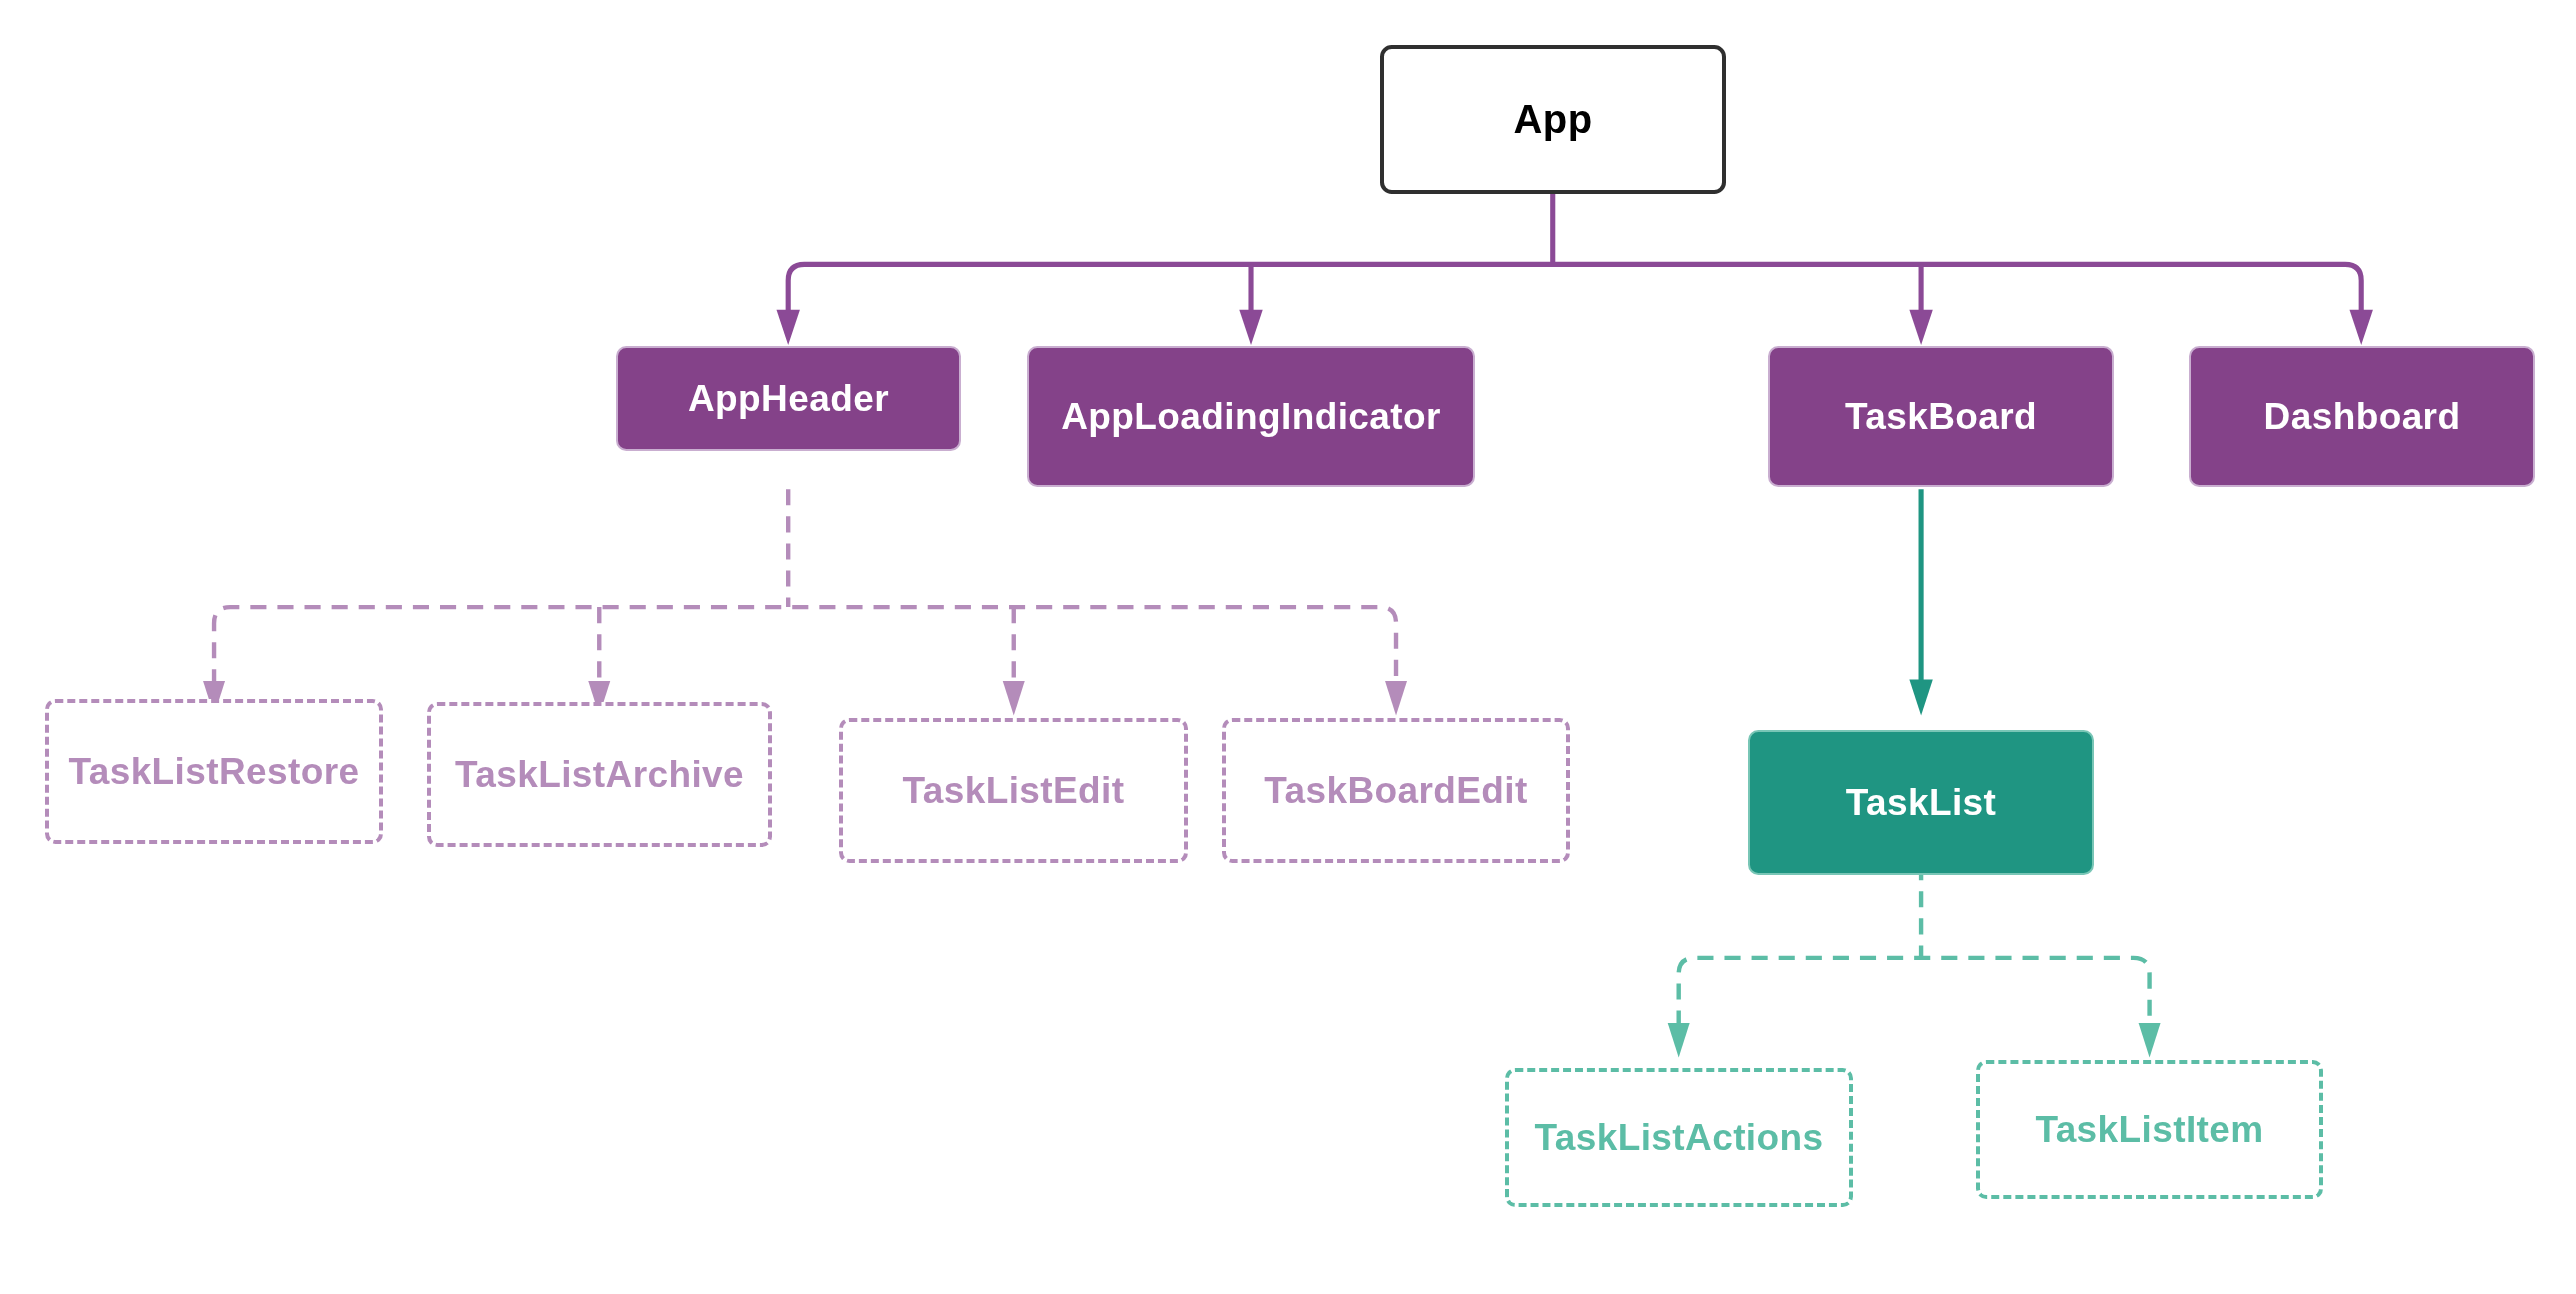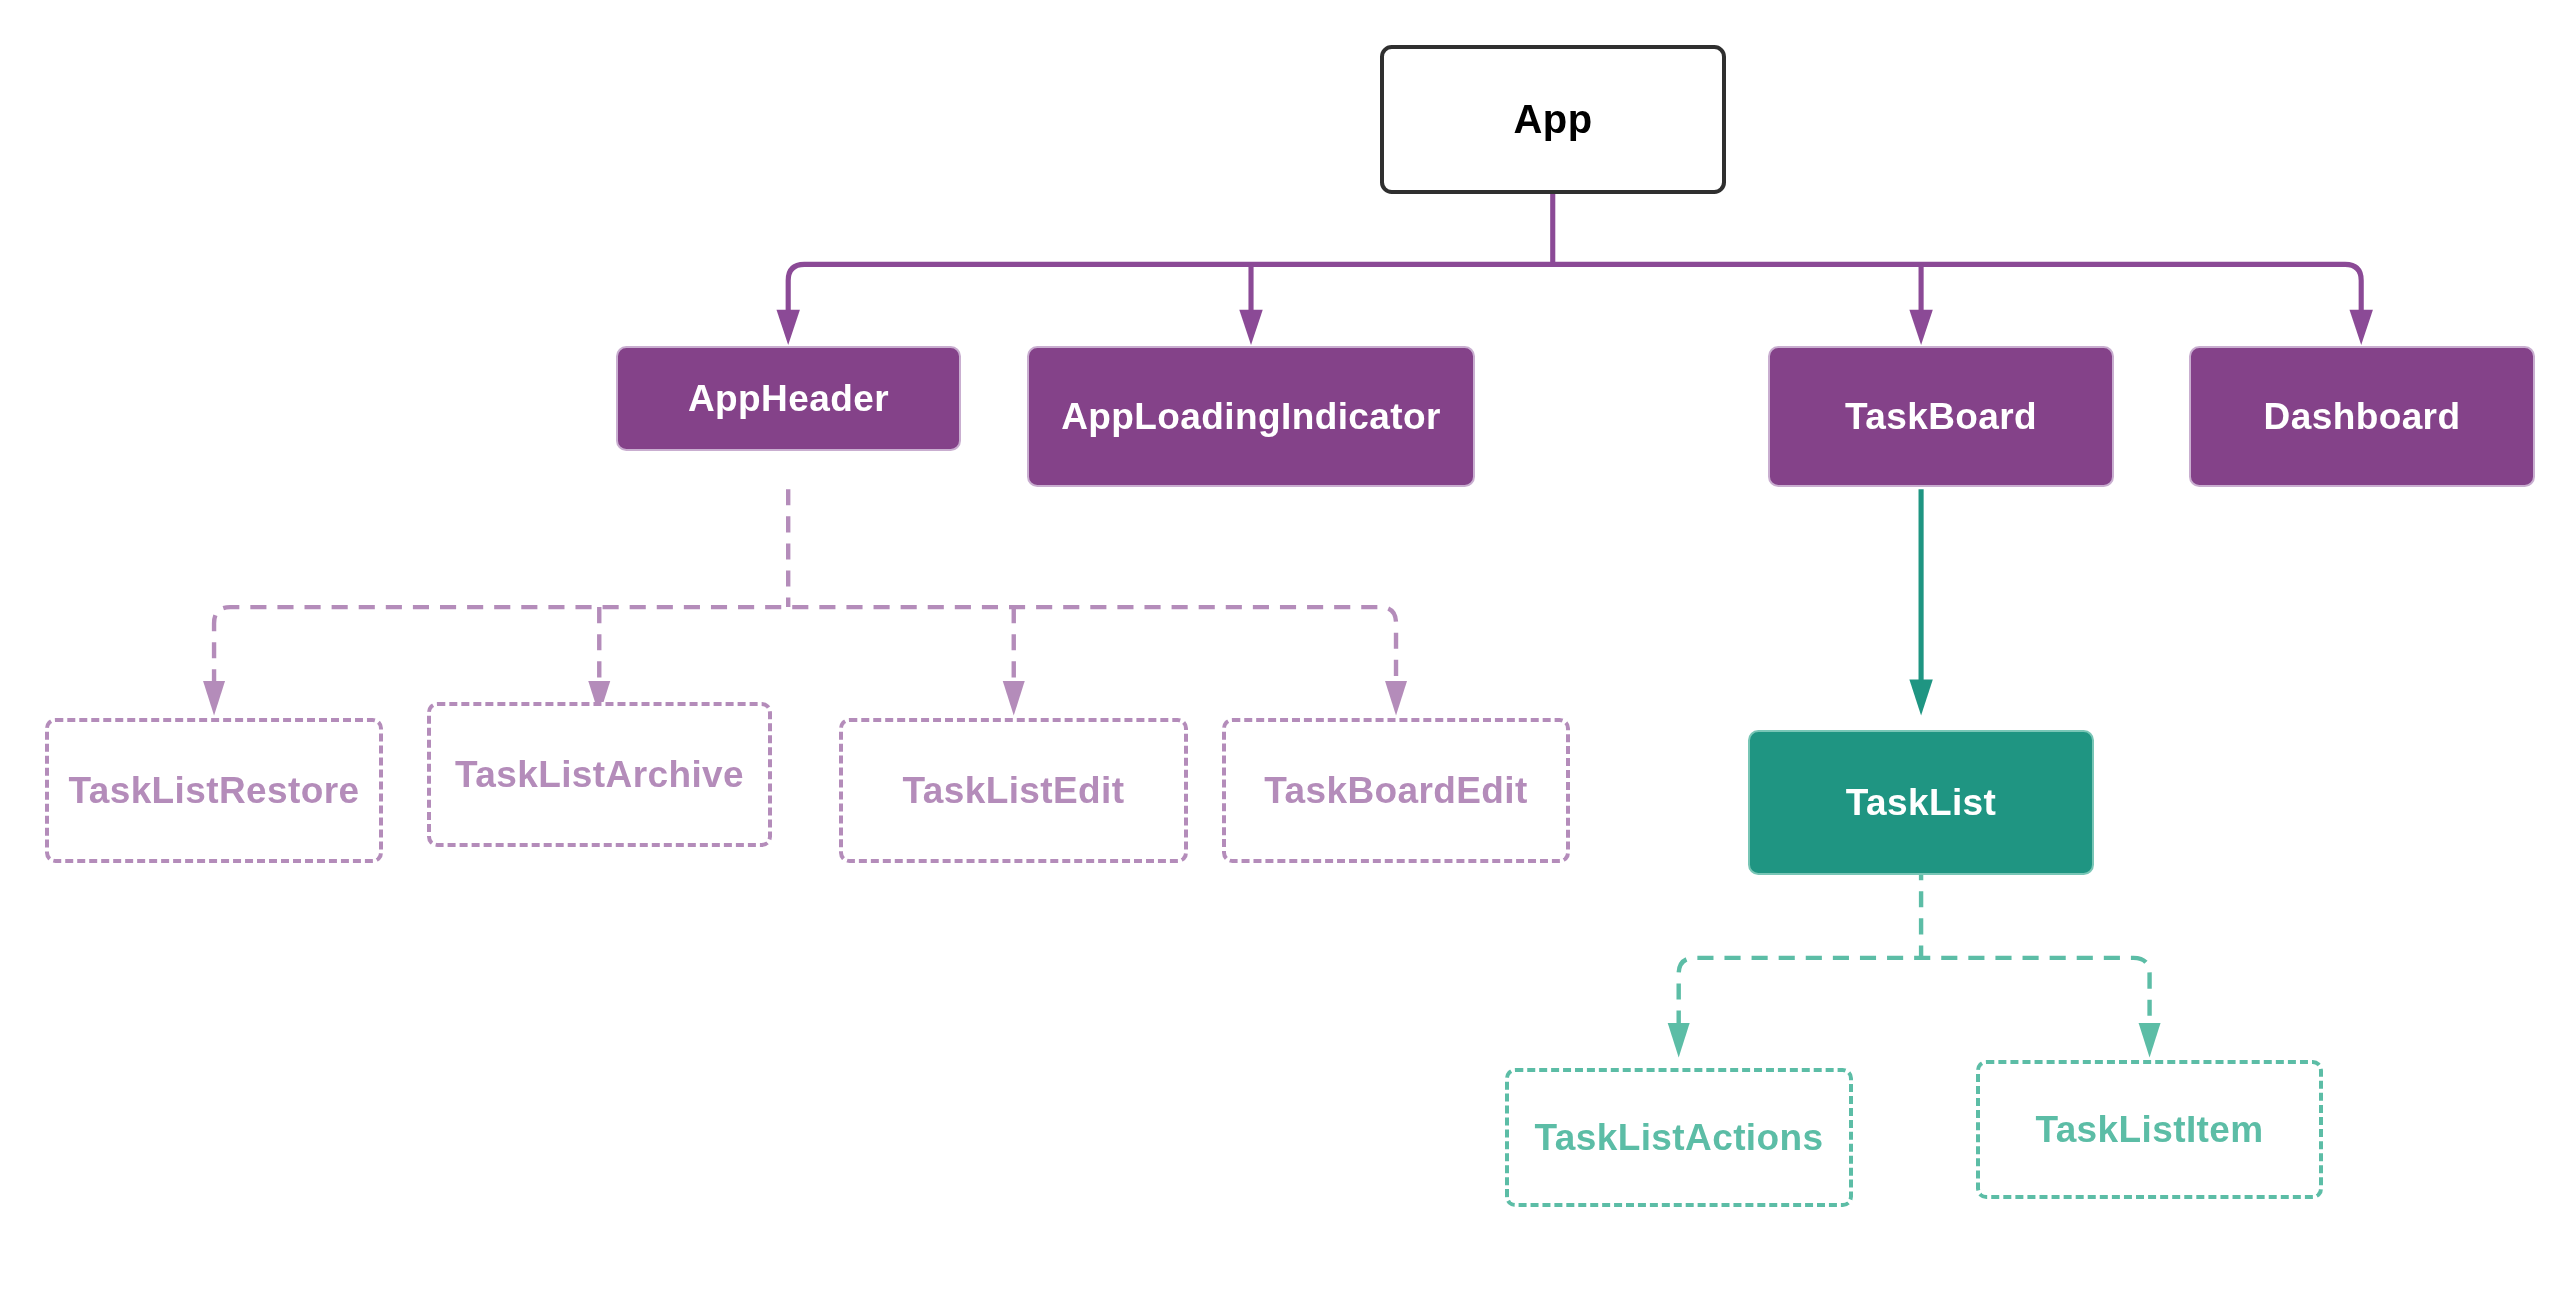--- a/index.html
+++ b/index.html
@@ -126,21 +126,21 @@
   </div>
 
   <div class="node node-purple-solid" style="left:1748px; top:346px; width:346px; height:141px;margin-left:20px;">
     <span>TaskBoard</span>
   </div>
 
   <div class="node node-purple-solid" style="left:2189px; top:346px; width:346px; height:141px;">
     <span>Dashboard</span>
   </div>
 
-  <div class="node node-purple-dashed" style="left:45px; top:718px; width:338px; height:145px;">
+  <div class="node node-purple-dashed" style="left:45px; top:699px; width:338px; height:145px;">
     <span>TaskListRestore</span>
   </div>
 
   <div class="node node-purple-dashed" style="left:427px; top:702px; width:345px; height:145px;">
     <span>TaskListArchive</span>
   </div>
 
   <div class="node node-purple-dashed" style="left:1222px; top:718px; width:348px; height:145px;">
     <span>TaskBoardEdit</span>
   </div>

